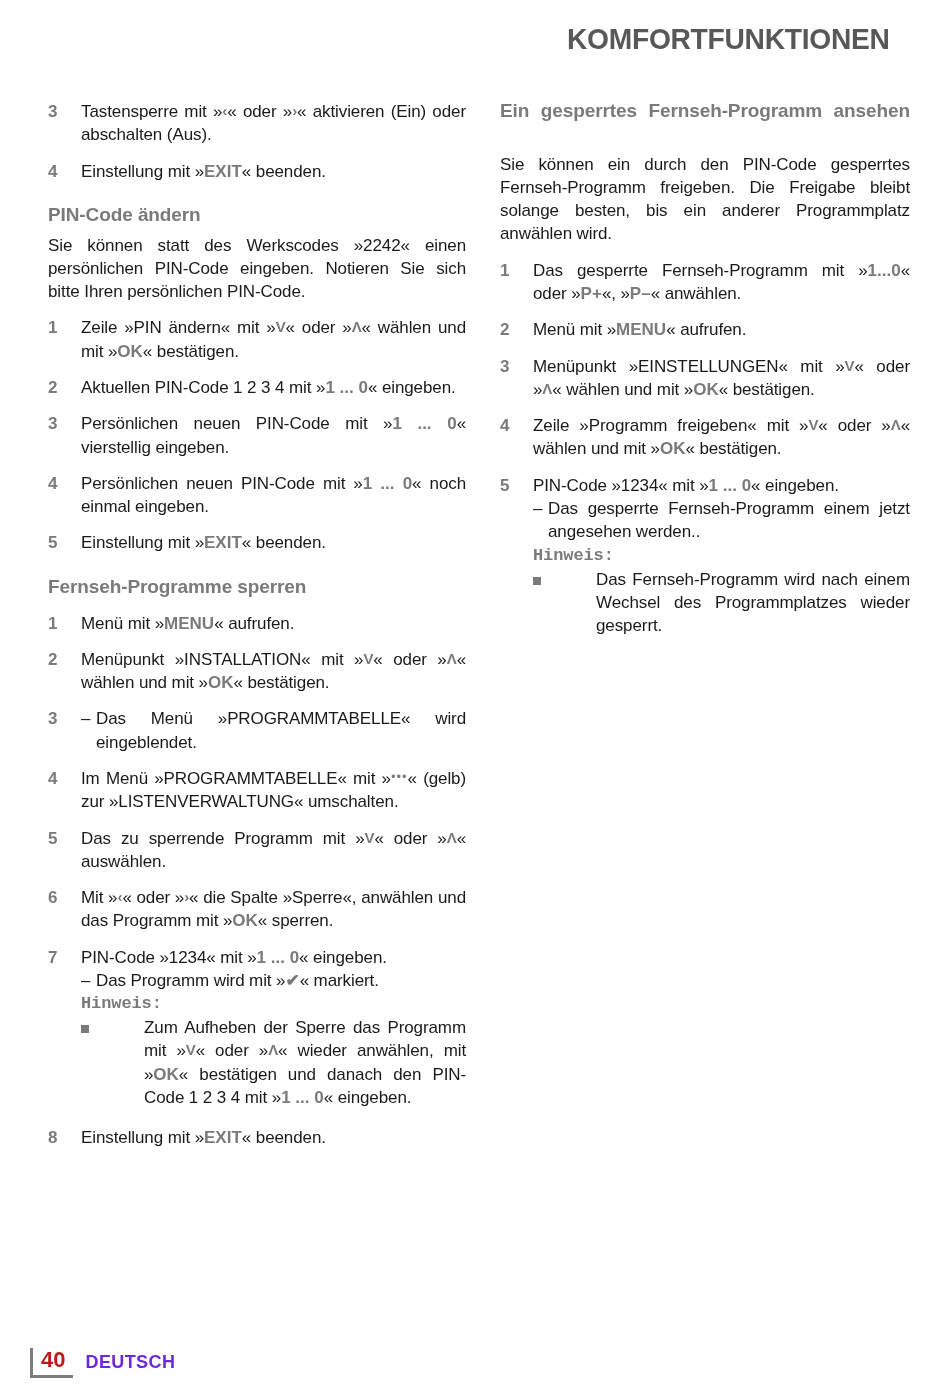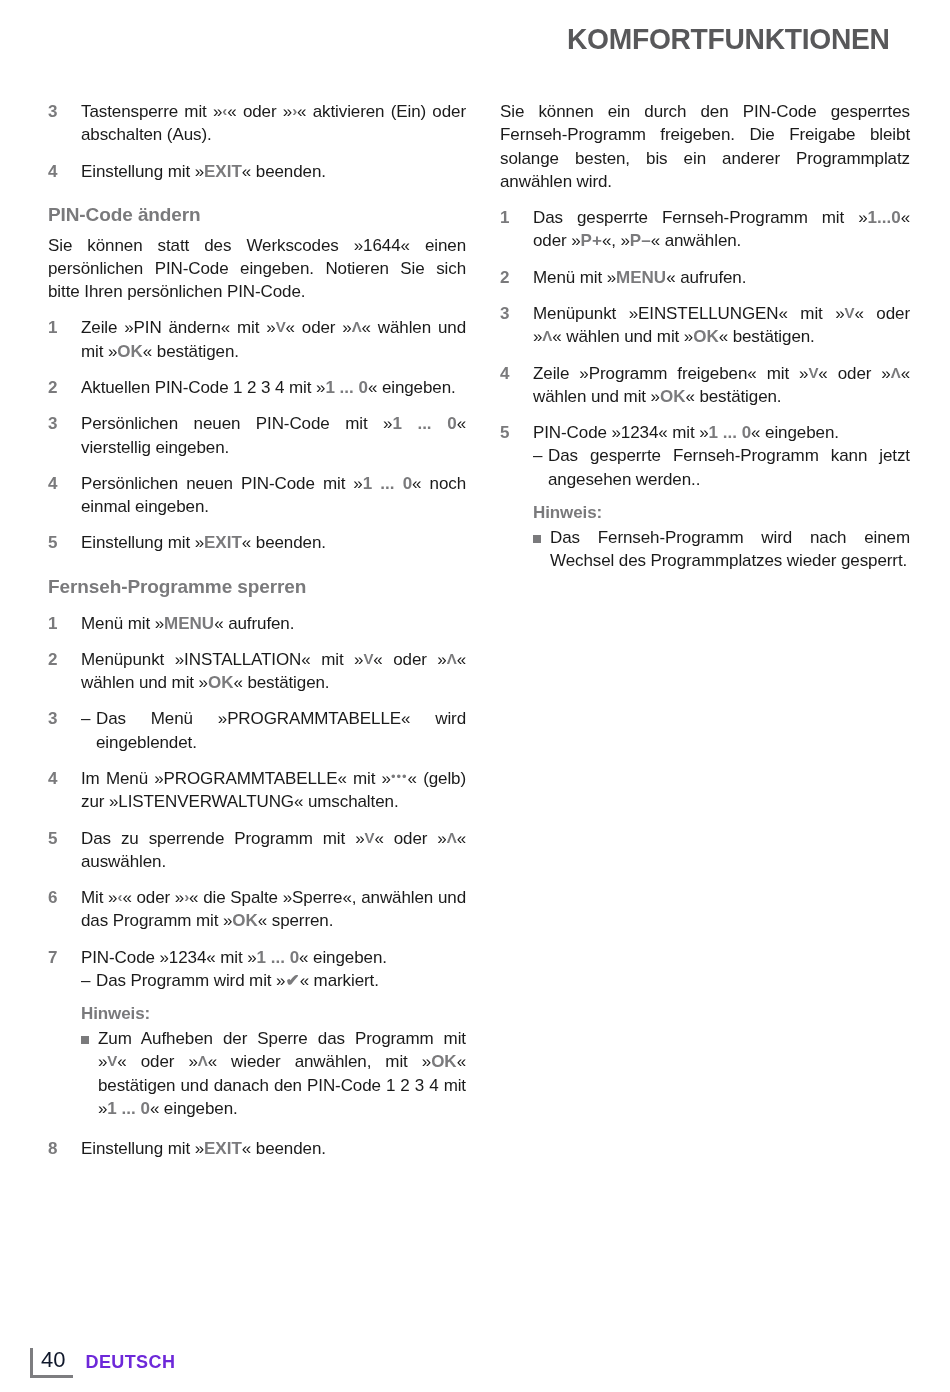--- a/index.html
+++ b/index.html
@@ -122,29 +122,31 @@
     flex: 1 1 auto;
     min-width: 0;
     text-align: justify;
   }
   .sub-body.nojust { text-align: left; }
 
   .note-head {
     font-size: 17px;
     font-weight: bold;
     color: #7a7a7c;
-    margin: 12px 0 3px 33px;
+    margin: 2px 0 3px 33px;
     letter-spacing: -0.1px;
+    font-family: Liberation Mono, monospace;
   }
   .note-item {
     display: flex;
     margin-left: 33px;
     font-size: 17px;
     line-height: 1.37;
     letter-spacing: -0.1px;
+    gap: 46px;
   }
   .note-bullet {
     flex: 0 0 auto;
     width: 17px;
     padding-top: 9px;
   }
   .note-bullet i {
     display: block;
     width: 8px;
     height: 8px;
@@ -191,22 +193,22 @@
     align-items: flex-end;
   }
   .footer-pageno-wrap {
     position: relative;
     padding: 0 8px 4px 8px;
     border-left: 3px solid #7d7d80;
     border-bottom: 3px solid #7d7d80;
   }
   .footer-pageno {
     font-size: 22px;
-    font-weight: normal;
-    color: #0f172a;
+    font-weight: bold;
+    color: #b91c1c;
     line-height: 1.05;
   }
   .footer-lang {
     font-size: 18px;
     font-weight: bold;
     color: #6d28d9;
     margin-left: 12px;
     padding-bottom: 5px;
     letter-spacing: 0.4px;
   }
@@ -231,21 +233,21 @@
     </div>
 
     <div class="step">
       <div class="step-num">4</div>
       <div class="step-body">
         <p class="step-text nojust">Einstellung mit »<span class="key">EXIT</span>« beenden.</p>
       </div>
     </div>
 
     <h2 class="sec-head">PIN-Code ändern</h2>
-    <p class="para">Sie können statt des Werkscodes »1644« einen persönlichen PIN-Code eingeben. Notieren Sie sich bitte Ihren persönlichen PIN-Code.</p>
+    <p class="para">Sie können statt des Werkscodes »2242« einen persönlichen PIN-Code eingeben. Notieren Sie sich bitte Ihren persönlichen PIN-Code.</p>
 
     <div class="step">
       <div class="step-num">1</div>
       <div class="step-body">
         <p class="step-text">Zeile »PIN ändern« mit »<span class="key-arrow">V</span>« oder »<span class="key-arrow">Λ</span>« wählen und mit »<span class="key">OK</span>« bestätigen.</p>
       </div>
     </div>
 
     <div class="step">
       <div class="step-num">2</div>
@@ -345,20 +347,21 @@
       <div class="step-num">8</div>
       <div class="step-body">
         <p class="step-text nojust">Einstellung mit »<span class="key">EXIT</span>« beenden.</p>
       </div>
     </div>
 
   </div>
 
   <div class="col col-right">
 
+    <h2 class="sec-head just" style="margin-top:0;">Ein gesperrtes Fernseh-Programm ansehen</h2>
     <p class="para">Sie können ein durch den PIN-Code gesperrtes Fernseh-Programm freigeben. Die Freigabe bleibt solange besten, bis ein anderer Programmplatz anwählen wird.</p>
 
     <div class="step">
       <div class="step-num">1</div>
       <div class="step-body">
         <p class="step-text">Das gesperrte Fernseh-Programm mit »<span class="key">1...0</span>« oder »<span class="key">P+</span>«, »<span class="key">P–</span>« anwählen.</p>
       </div>
     </div>
 
     <div class="step">
@@ -381,21 +384,21 @@
         <p class="step-text">Zeile »Programm freigeben« mit »<span class="key-arrow">V</span>« oder »<span class="key-arrow">Λ</span>« wählen und mit »<span class="key">OK</span>« bestätigen.</p>
       </div>
     </div>
 
     <div class="step">
       <div class="step-num">5</div>
       <div class="step-body">
         <p class="step-text nojust">PIN-Code »1234« mit »<span class="key">1 ... 0</span>« eingeben.</p>
         <div class="sub">
           <div class="sub-dash">–</div>
-          <div class="sub-body">Das gesperrte Fernseh-Programm kann jetzt angesehen werden..</div>
+          <div class="sub-body">Das gesperrte Fernseh-Programm einem jetzt angesehen werden..</div>
         </div>
       </div>
     </div>
 
     <div class="note-head">Hinweis:</div>
     <div class="note-item">
       <div class="note-bullet">
           <i></i>
         </div>
       <div class="note-body">Das Fernseh-Programm wird nach einem Wechsel des Programmplatzes wieder gesperrt.</div>

